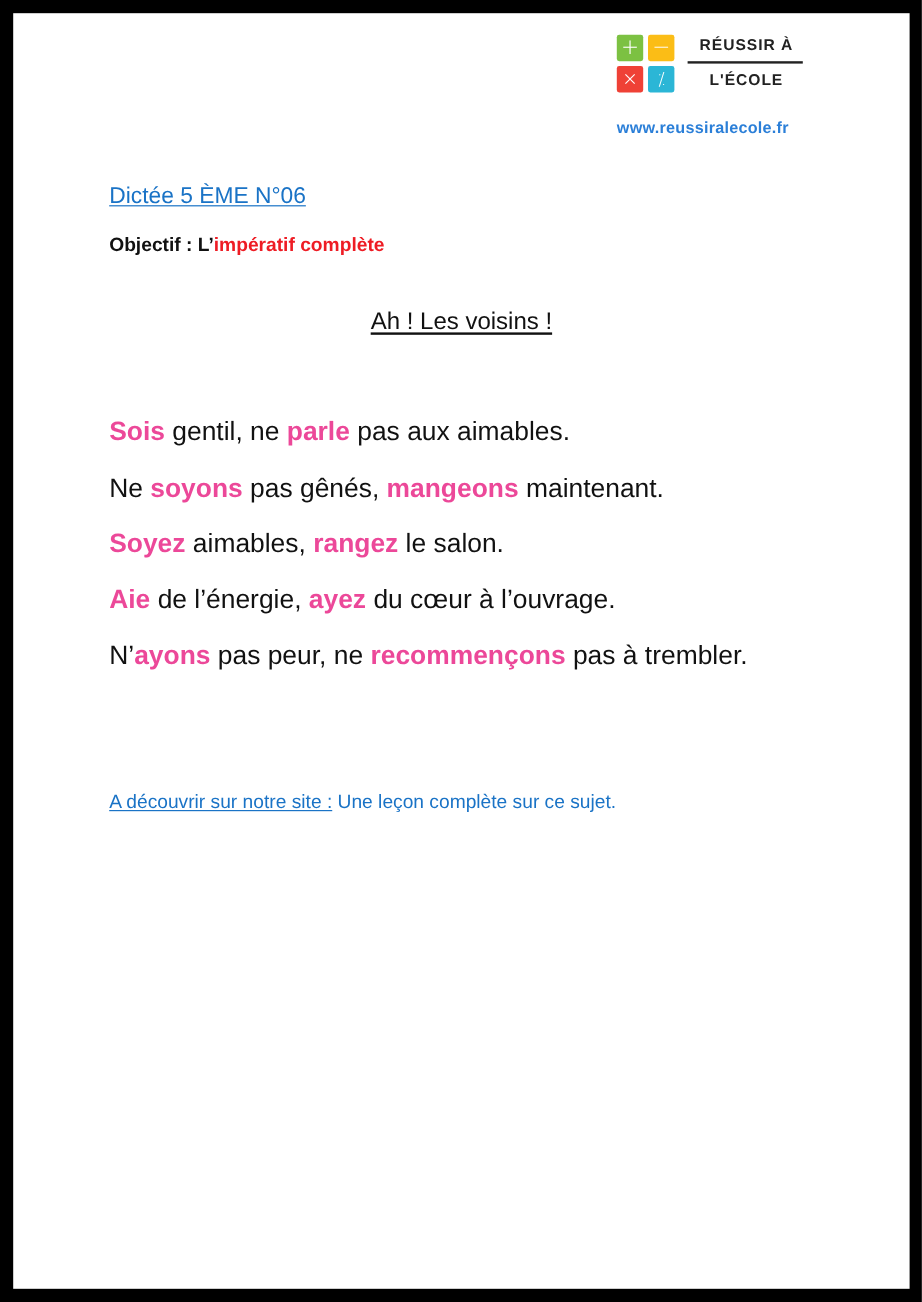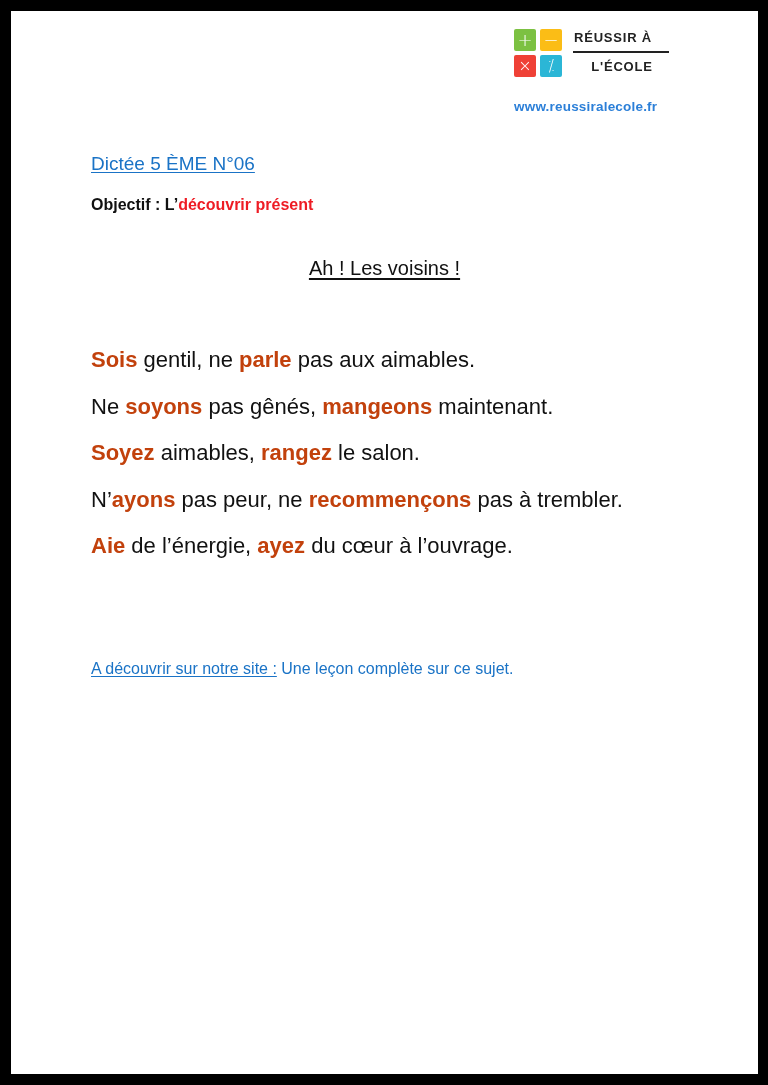--- a/index.html
+++ b/index.html
@@ -18,21 +18,21 @@
       position: absolute; width: 22px; height: 22px; border-radius: 2px;
       color: #fff; font-family: "DejaVu Sans", sans-serif; font-size: 18px;
       line-height: 22px; text-align: center; font-weight: 300;
     }
     .tile.plus  { left: 0;    top: 0;    background: #7cc142; }
     .tile.minus { left: 26px; top: 0;    background: #fbbd16; }
     .tile.times { left: 0;    top: 26px; background: #ef4136; font-size: 16px; }
     .tile.pct   { left: 26px; top: 26px; background: #2bb6d6; font-size: 15px; }
     .logo-text-top {
       position: absolute; left: 60px; top: 1px; width: 96px;
-      text-align: left; font-weight: 700; font-size: 13px; letter-spacing: 0.8px; color: #222;
+      text-align: center; font-weight: 700; font-size: 13px; letter-spacing: 0.8px; color: #222;
     }
     .logo-rule { position: absolute; left: 59px; top: 22px; width: 96px; height: 2px; background: #222; }
     .logo-text-bottom {
       position: absolute; left: 60px; top: 30px; width: 96px;
       text-align: center; font-weight: 700; font-size: 13px; letter-spacing: 0.8px; color: #222;
     }
     .logo-url {
       position: absolute; left: 0; top: 58px; white-space: nowrap;
       color: #2b7fd8; font-weight: 700; font-size: 13.5px; letter-spacing: 0.2px; margin-top: 12px;
     }
@@ -48,21 +48,21 @@
     }
     .objective .hl { color: #ee1c24; }
     .story-title {
       position: absolute; left: 0; width: 747px; top: 246px; text-align: center;
       font-size: 20px; color: #111; text-decoration: underline; text-underline-offset: 3px;
     }
     .sentences { position: absolute; left: 80px; top: 335px; }
     .sentence {
       height: 46.5px; font-size: 22px; color: #111; white-space: nowrap; line-height: 28px;
     }
-    .sentence .verb { color: #c2410c; font-weight: 700; }
+    .sentence .verb { color: #ec4899; font-weight: 700; }
     .footer-link {
       position: absolute; left: 80px; top: 649px; font-size: 16px; color: #1a73c6; white-space: nowrap;
     }
     .footer-link a { color: #1a73c6; text-decoration: underline; text-underline-offset: 2px; }
   </style>
 </head>
 <body>
 
 <div class="page">
 
@@ -75,40 +75,40 @@
     </div>
     <div class="logo-text-top">RÉUSSIR À</div>
     <div class="logo-rule"></div>
     <div class="logo-text-bottom">L'ÉCOLE</div>
     <div class="logo-url">www.reussiralecole.fr</div>
   </div>
 
   <div class="doc-title">Dictée 5 ÈME N°06</div>
 
   <div class="objective">
-    <span>Objectif : L’</span><span class="hl">découvrir présent</span>
+    <span>Objectif : L’</span><span class="hl">impératif complète</span>
   </div>
 
   <div class="story-title">Ah ! Les voisins !</div>
 
   <div class="sentences">
     <div class="sentence">
       <span class="verb">Sois</span><span> gentil, ne </span><span class="verb">parle</span><span> pas aux aimables.</span>
     </div>
     <div class="sentence">
       <span>Ne </span><span class="verb">soyons</span><span> pas gênés, </span><span class="verb">mangeons</span><span> maintenant.</span>
     </div>
     <div class="sentence">
       <span class="verb">Soyez</span><span> aimables, </span><span class="verb">rangez</span><span> le salon.</span>
     </div>
     <div class="sentence">
-      <span>N’</span><span class="verb">ayons</span><span> pas peur, ne </span><span class="verb">recommençons</span><span> pas à trembler.</span>
+      <span class="verb">Aie</span><span> de l’énergie, </span><span class="verb">ayez</span><span> du cœur à l’ouvrage.</span>
     </div>
     <div class="sentence">
-      <span class="verb">Aie</span><span> de l’énergie, </span><span class="verb">ayez</span><span> du cœur à l’ouvrage.</span>
+      <span>N’</span><span class="verb">ayons</span><span> pas peur, ne </span><span class="verb">recommençons</span><span> pas à trembler.</span>
     </div>
   </div>
 
   <div class="footer-link">
     <a>A découvrir sur notre site :</a><span> Une leçon complète sur ce sujet.</span>
   </div>
 
 </div>
 
 </body></html>

